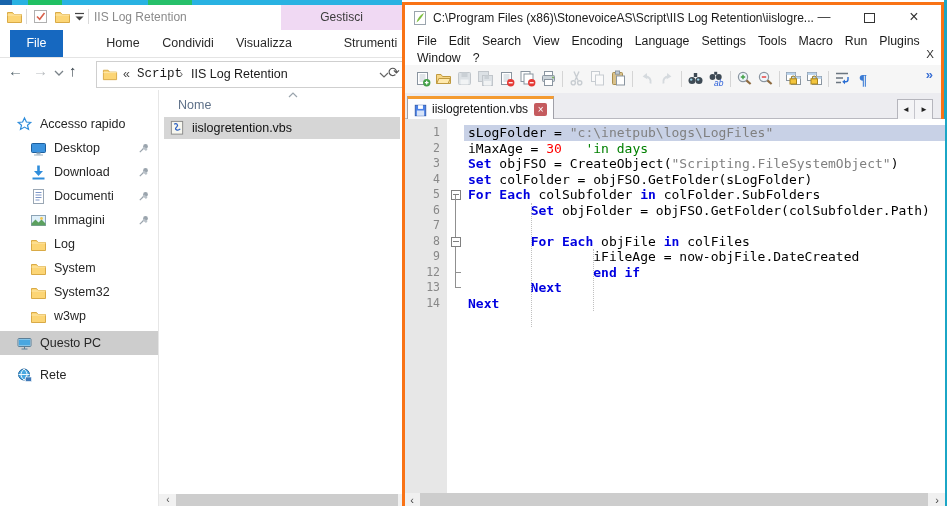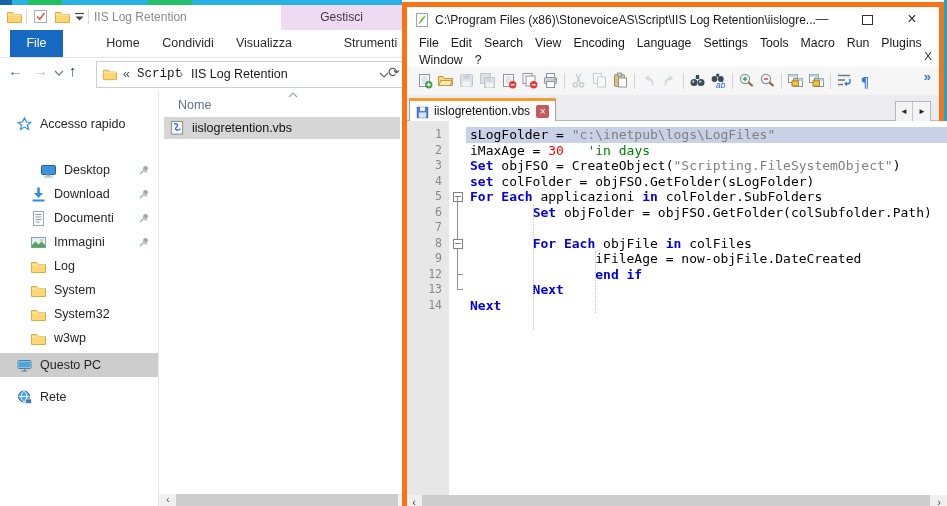--- a/index.html
+++ b/index.html
@@ -45,21 +45,21 @@
             display:flex;align-items:center;font-size:12.5px;color:#111;}
   #file-row .ic{width:16px;height:16px;margin:0 7px 0 5px;}
   
   #exp-hscroll{position:absolute;left:159px;top:404px;width:243px;height:12px;background:#f1f1f1;}
   #exp-hscroll .arr{position:absolute;left:2px;top:0;width:14px;height:12px;color:#555;font-size:10px;
                     line-height:12px;text-align:center;}
   #exp-hscroll .thumb{position:absolute;left:17px;top:0;width:222px;height:12px;background:#cdcdcd;}
 
   
   #npp{left:402px;top:2px;width:542px;height:504px;background:#a21caf;
-       border:5px solid #f97316;box-sizing:border-box;z-index:5;}
+       border:3px solid #f97316;box-sizing:border-box;z-index:5;}
   #npp-title{position:absolute;left:0;top:0;width:100%;height:26px;background:#fff;}
   #npp-logo{position:absolute;left:7px;top:5px;width:16px;height:16px;}
   #npp-title-text{position:absolute;left:28px;top:6px;font-size:12px;color:#1a1a1a;white-space:nowrap;}
   .win-btn{position:absolute;top:0;width:34px;height:24px;text-align:center;line-height:24px;
            font-size:13px;color:#333;}
   #btn-max i{display:inline-block;width:9px;height:8px;border:1px solid #333;margin-top:8px;}
   #npp-menus{position:absolute;left:0;top:26px;width:100%;height:34px;background:#fff;}
   .menu-row{position:absolute;left:6px;white-space:nowrap;}
   .menu-item{display:inline-block;padding:0 6px;font-size:12.3px;color:#1a1a1a;line-height:17px;}
   #menu-x{position:absolute;right:7px;top:17px;font-size:11.5px;color:#333;}
@@ -178,21 +178,21 @@
 
     <div class="abs" id="exp-body">
       <div id="pane-sep"></div>
       <div id="sidebar">
           <div class="sb-item" style="padding-left: 16px;">
             <span class="ic"><svg width="100%" height="100%" viewBox="0 0 17 17">
                 <path d="M8.5 2l1.9 4 4.3.4-3.2 2.8 1 4.2-4-2.3-4 2.3 1-4.2L2.3 6.4l4.3-.4z" fill="none" stroke="#2f8ddb" stroke-width="1.2"></path>
               </svg></span>
             <span>Accesso rapido</span>
           </div>
-          <div class="sb-item" style="padding-left: 40px; margin-top: 22px;">
+          <div class="sb-item" style="padding-left: 30px;">
             <span class="ic"><svg width="100%" height="100%" viewBox="0 0 17 17">
                 <rect x="1.5" y="3.5" width="14" height="9" rx="1" fill="#3c93de" stroke="#1c5f9e"></rect>
                 <rect x="6.5" y="12.5" width="4" height="2" fill="#9bb0c0"></rect>
                 <path d="M4 15h9" stroke="#9bb0c0"></path>
               </svg></span>
             <span>Desktop</span>
             <span class="sb-pin"><svg width="100%" height="100%" viewBox="0 0 12 12">
                 <circle cx="7.5" cy="4.5" r="2.4" fill="#9aa4ad"></circle>
                 <path d="M6 6L1.8 10.2" stroke="#9aa4ad" stroke-width="1.2"></path>
                 <path d="M9.5 7.2L8 9 4.5 6.2 6 4.5z" fill="#b9c1c8"></path>
@@ -450,21 +450,21 @@
             <span class="lnum">4</span>
             <span class="fold"></span>
             <pre><span class="tk-k">set</span><span class="tk-p"> colFolder = objFSO.GetFolder(sLogFolder)</span></pre>
           </div>
           <div class="crow">
             <span class="lnum">5</span>
             <span class="fold">
               <i class="f-box"></i>
               <i class="f-vb"></i>
             </span>
-            <pre><span class="tk-k">For</span><span class="tk-p"> </span><span class="tk-k">Each</span><span class="tk-p"> applicazioni </span><span class="tk-k">in</span><span class="tk-p"> colFolder.SubFolders</span></pre>
+            <pre><span class="tk-k">For</span><span class="tk-p"> </span><span class="tk-k">Each</span><span class="tk-p"> colSubfolder </span><span class="tk-k">in</span><span class="tk-p"> colFolder.SubFolders</span></pre>
           </div>
           <div class="crow">
             <span class="lnum">6</span>
             <span class="fold">
               <i class="f-v"></i>
             </span>
             <pre><span class="tk-p">        </span><span class="tk-k">Set</span><span class="tk-p"> objFolder = objFSO.GetFolder(colSubfolder.Path)</span></pre>
           </div>
           <div class="crow">
             <span class="lnum">7</span>

